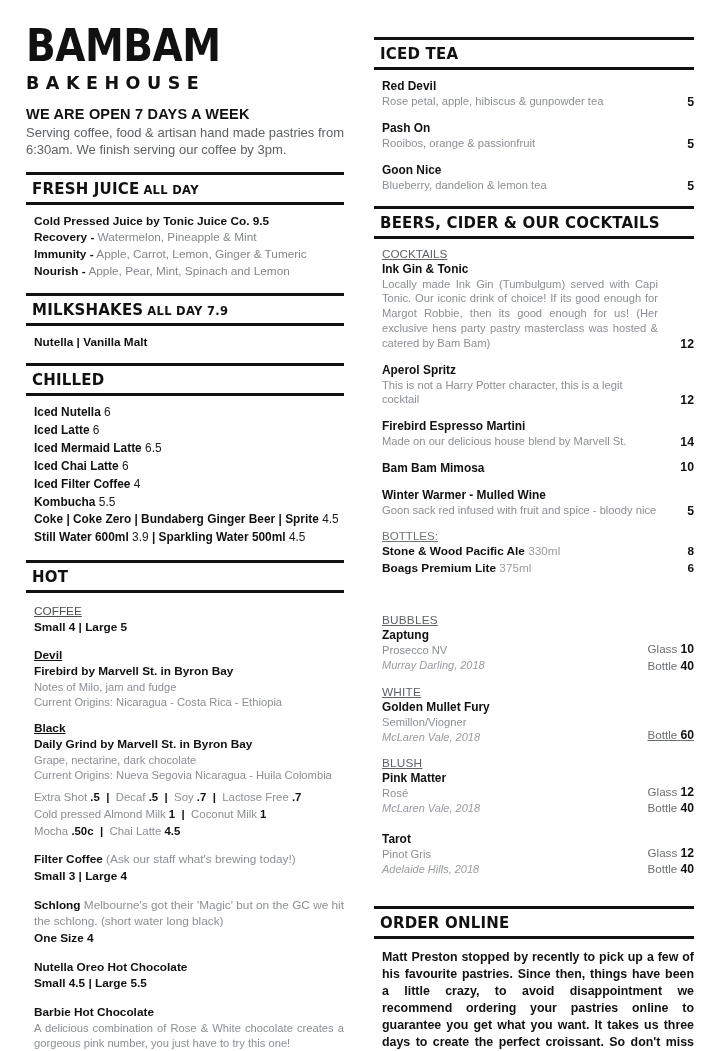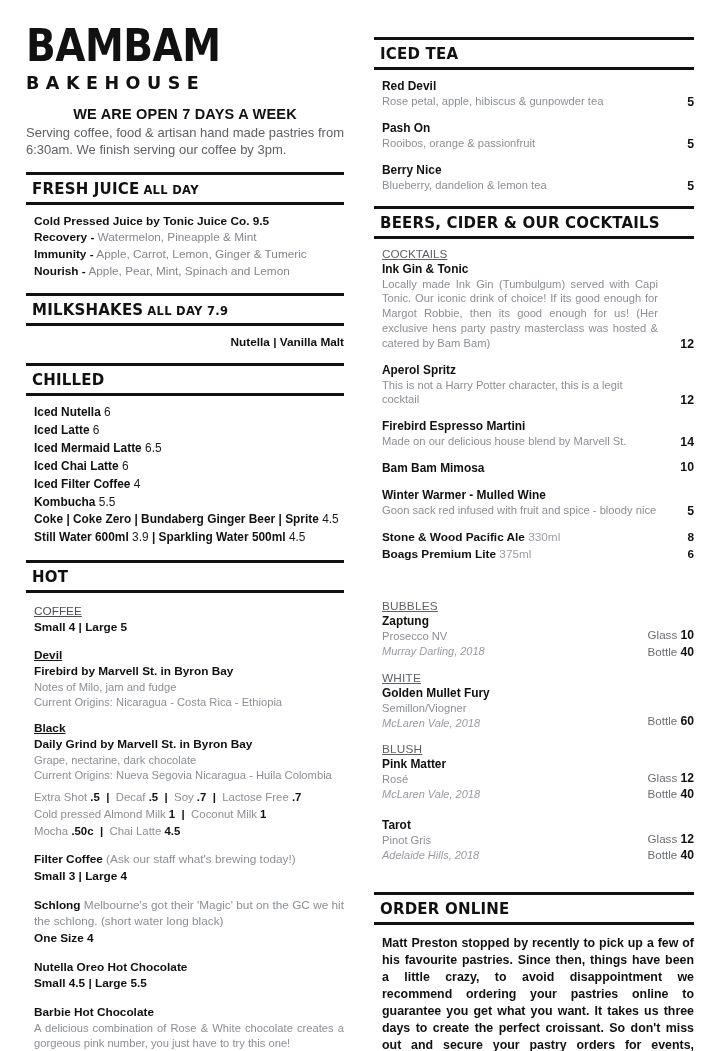--- a/index.html
+++ b/index.html
@@ -49,21 +49,20 @@
     color: #111;
     margin: 10px 0 13px 0;
   }
 
   .open-head {
     font-weight: bold;
     font-size: 14.5px;
     letter-spacing: 0.2px;
     margin: 12px 0 2px 0;
     color: #111;
-    text-align: center;
   }
   .open-body {
     font-size: 13px;
     line-height: 1.33;
     color: #5d6064;
     text-align: justify;
     margin: 0 0 12px 0;
   }
 
   
@@ -90,21 +89,21 @@
     letter-spacing: 0.3px;
     color: #111;
     display: inline;
     margin-left: 4px;
   }
   .sec-body {
     padding: 8px 0 0 8px;
   }
 
   
-  .b { font-weight: bold; color: #111; text-align: right; }
+  .b { font-weight: bold; color: #111; }
   .g { color: #83878c; }
   .row-line {
     font-size: 11.8px;
     line-height: 1.42;
     color: #111;
   }
   .row-line .g { font-weight: normal; }
 
   .juice-price { font-weight: bold; }
 
@@ -207,21 +206,21 @@
   .wine-row { display: flex; align-items: flex-start; }
   .wine-left { flex: 1 1 auto; }
   .wine-right {
     flex: 0 0 auto;
     text-align: right;
     font-size: 11.6px;
     color: #6a6e73;
     line-height: 1.35;
     padding-top: 14px;
   }
-  .wine-right.nm-top { padding-top: 28px; }
+  .wine-right.nm-top { padding-top: 28px; text-decoration: underline; }
   .wine-right b { color: #111; font-size: 12.2px; }
   .wine-name {
     font-size: 11.9px;
     font-weight: bold;
     color: #111;
     line-height: 1.35;
   }
   .wine-var {
     font-size: 11.2px;
     color: #8b8f94;
@@ -443,21 +442,21 @@
         </div>
         <div class="pr">
           <div class="pr-main">
             <div class="pr-name">Pash On</div>
             <div class="pr-desc">Rooibos, orange &amp; passionfruit</div>
           </div>
           <div class="pr-price">5</div>
         </div>
         <div class="pr">
           <div class="pr-main">
-            <div class="pr-name">Berry Nice</div>
+            <div class="pr-name">Goon Nice</div>
             <div class="pr-desc">Blueberry, dandelion &amp; lemon tea</div>
           </div>
           <div class="pr-price">5</div>
         </div>
       </div>
     </div>
 
     <div class="sec">
       <div class="sec-title-wrap">
         <span class="sec-title">BEERS, CIDER &amp; OUR COCKTAILS</span>
@@ -494,20 +493,21 @@
         </div>
         <div class="pr">
           <div class="pr-main">
             <div class="pr-name">Winter Warmer - Mulled Wine</div>
             <div class="pr-desc">Goon sack red infused with fruit and spice - bloody nice</div>
           </div>
           <div class="pr-price">5</div>
         </div>
 
         <div style="margin-top:6px">
+          <div class="bottles-head">BOTTLES:</div>
           <div class="bottle-row">
             <div class="nm">
               <span>Stone &amp; Wood Pacific Ale</span>
               <span class="ml">330ml</span>
             </div>
             <div class="pz">8</div>
           </div>
           <div class="bottle-row">
             <div class="nm">
               <span>Boags Premium Lite</span>

